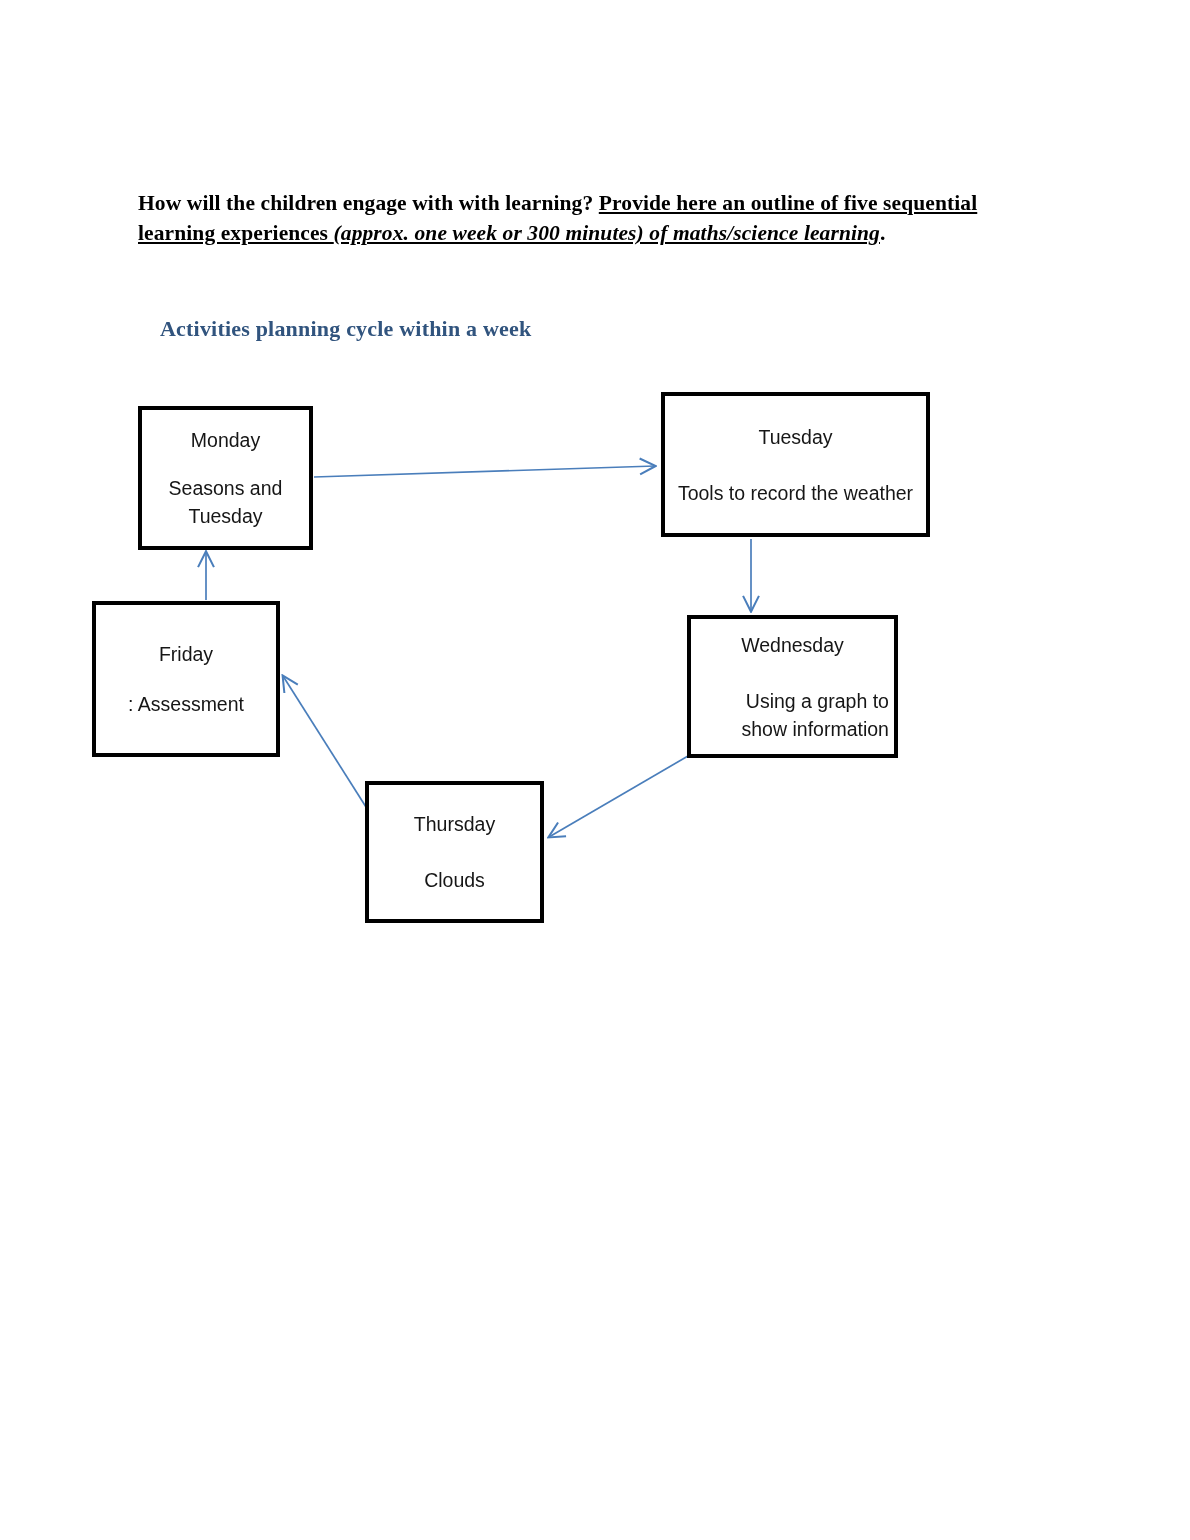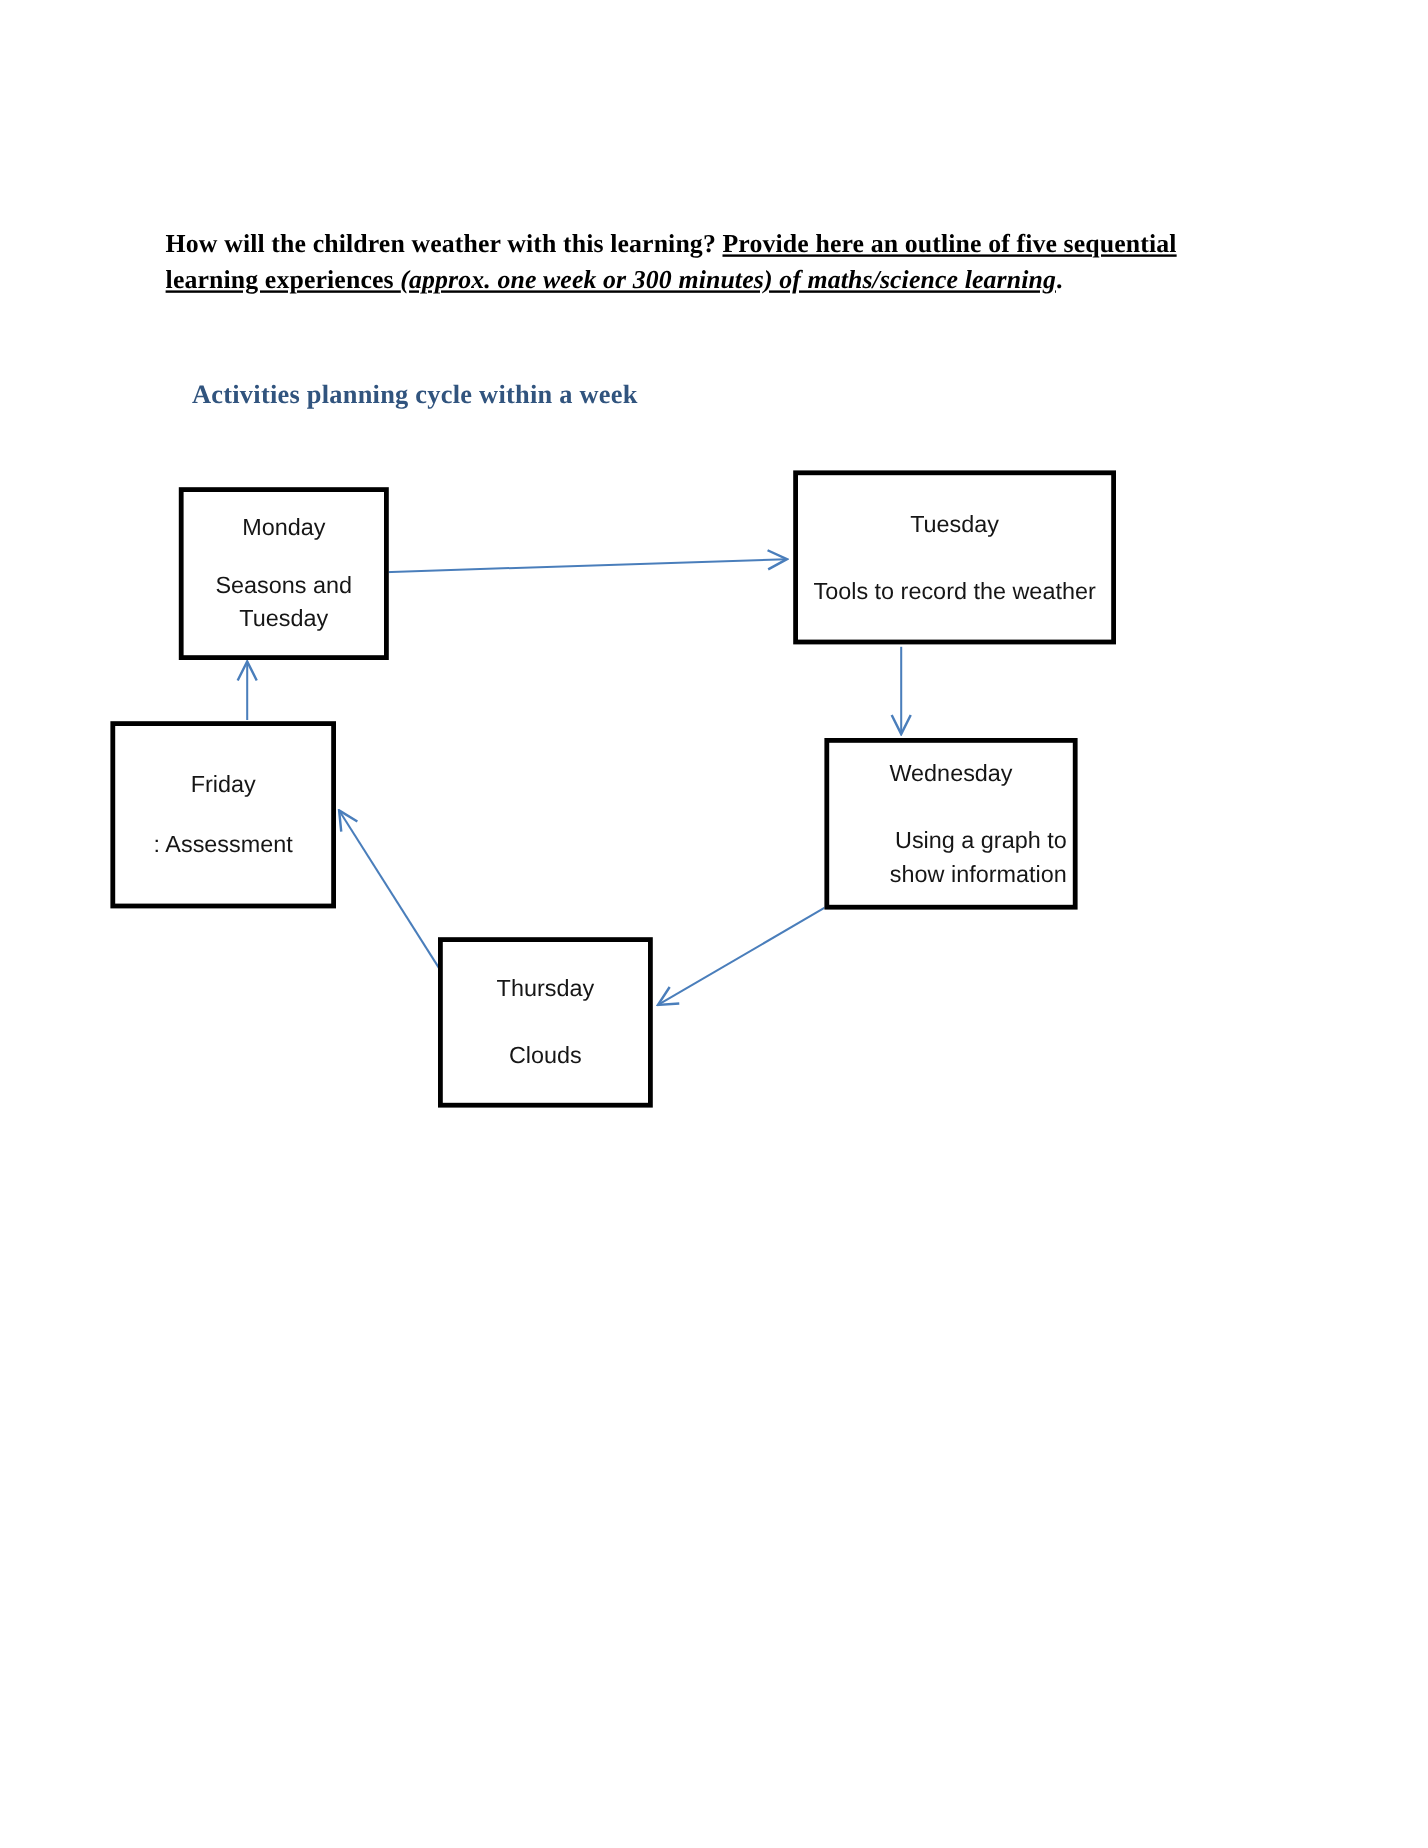--- a/index.html
+++ b/index.html
@@ -79,34 +79,34 @@
   }
   .node .day {
     display: block;
   }
   .node .detail {
     display: block;
     margin-top: 28px;
     max-width: 95%;
   }
 
-  #node-monday    { left: 149px; top: 406px; width: 175px; height: 144px; }
+  #node-monday    { left: 138px; top: 406px; width: 175px; height: 144px; }
   #node-tuesday   { left: 661px; top: 392px; width: 269px; height: 145px; }
   #node-wednesday { left: 687px; top: 615px; width: 211px; height: 143px; text-align: right; }
   #node-thursday  { left: 365px; top: 781px; width: 179px; height: 142px; }
   #node-friday    { left:  92px; top: 601px; width: 188px; height: 156px; }
 
   #node-monday .detail   { margin-top: 20px; }
   #node-friday .detail   { margin-top: 22px; }
 </style>
 </head>
 <body>
 
 <div id="heading-block">
-  <span>How will the children weather with this learning? </span><span class="u">Provide here an outline of five sequential learning experiences </span><span class="u ital">(approx. one week or 300 minutes) of maths/science learning</span><span>.</span>
+  <span>How will the children engage with with learning? </span><span class="u">Provide here an outline of five sequential learning experiences </span><span class="u ital">(approx. one week or 300 minutes) of maths/science learning</span><span>.</span>
 </div>
 
 <div id="section-subtitle">Activities planning cycle within a week</div>
 
 <div id="diagram">
 
   <svg id="arrow-layer" viewBox="0 0 1190 1540">
     <defs>
       <marker id="ah" viewBox="0 0 12 12" refX="10.5" refY="6" markerWidth="11" markerHeight="11" orient="auto-start-reverse">
         <path d="M 0.8 0.9 L 11 6 L 0.8 11.1" fill="none" stroke="#4a7ebb" stroke-width="1.3"></path>

